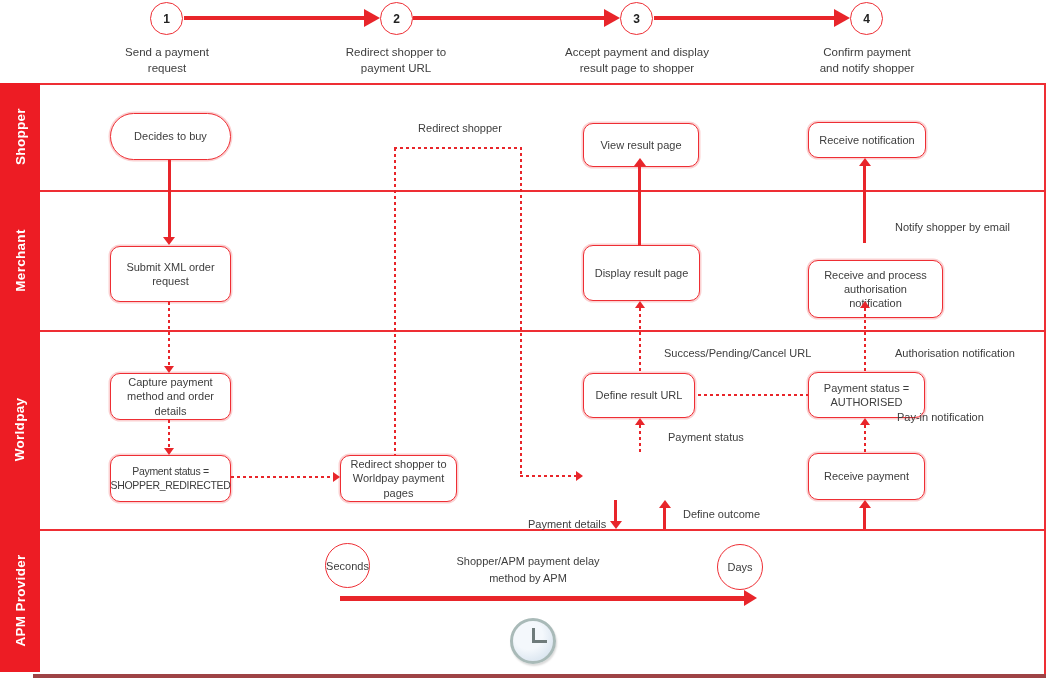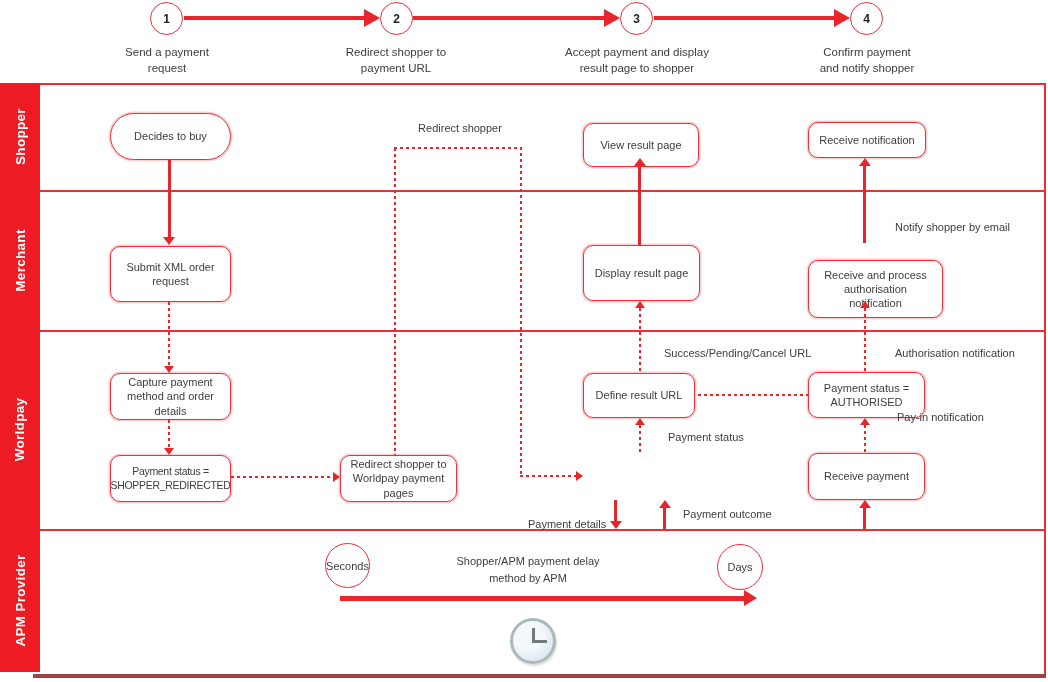--- a/index.html
+++ b/index.html
@@ -181,21 +181,21 @@
   <div class="dv" style="left:864px;top:308px;height:64px;"></div>
   <div class="ah h-us" style="left:860px;top:301px;"></div>
 
   <div class="elbl center" style="left:460px;top:122px;">Redirect shopper</div>
   <div class="elbl" style="left:895px;top:221px;">Notify shopper by email</div>
   <div class="elbl" style="left:664px;top:347px;">Success/Pending/Cancel URL</div>
   <div class="elbl" style="left:895px;top:347px;">Authorisation notification</div>
   <div class="elbl" style="left:668px;top:431px;">Payment status</div>
   <div class="elbl" style="left:897px;top:411px;">Pay-in notification</div>
   <div class="elbl" style="left:528px;top:518px;">Payment details</div>
-  <div class="elbl" style="left:683px;top:508px;">Payment outcome</div>
+  <div class="elbl" style="left:683px;top:508px;">Define outcome</div>
 
   <div class="ocircle" style="left:325px;top:543px;width:45px;height:45px;">Seconds</div>
   <div class="ocircle" style="left:717px;top:544px;width:46px;height:46px;">Days</div>
   <div class="elbl center" style="left:528px;top:553px;line-height:1.5;">Shopper/APM payment delay
 method by APM</div>
   <div class="sh svt" style="left:340px;top:596px;width:404px;height:5px;"></div>
   <div class="ah h-rm" style="left:744px;top:590px;"></div>
 
   <div class="clock">
     <div class="hm"></div>

